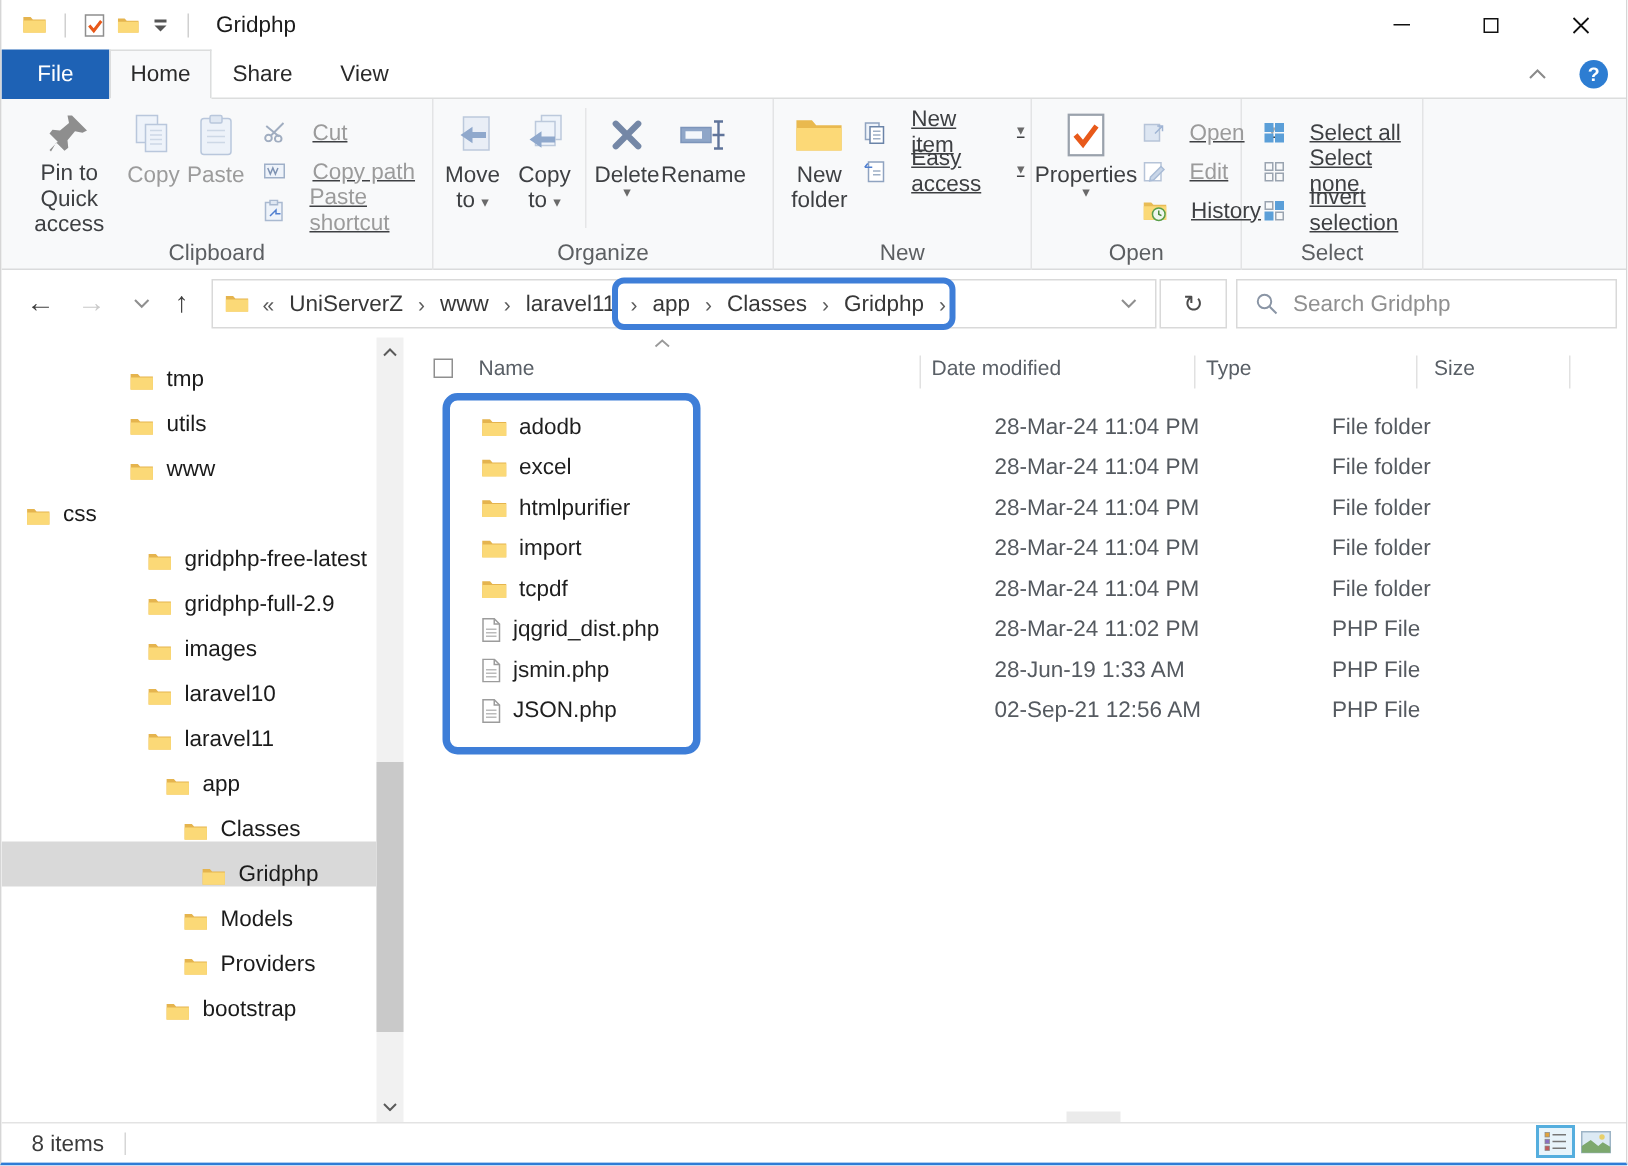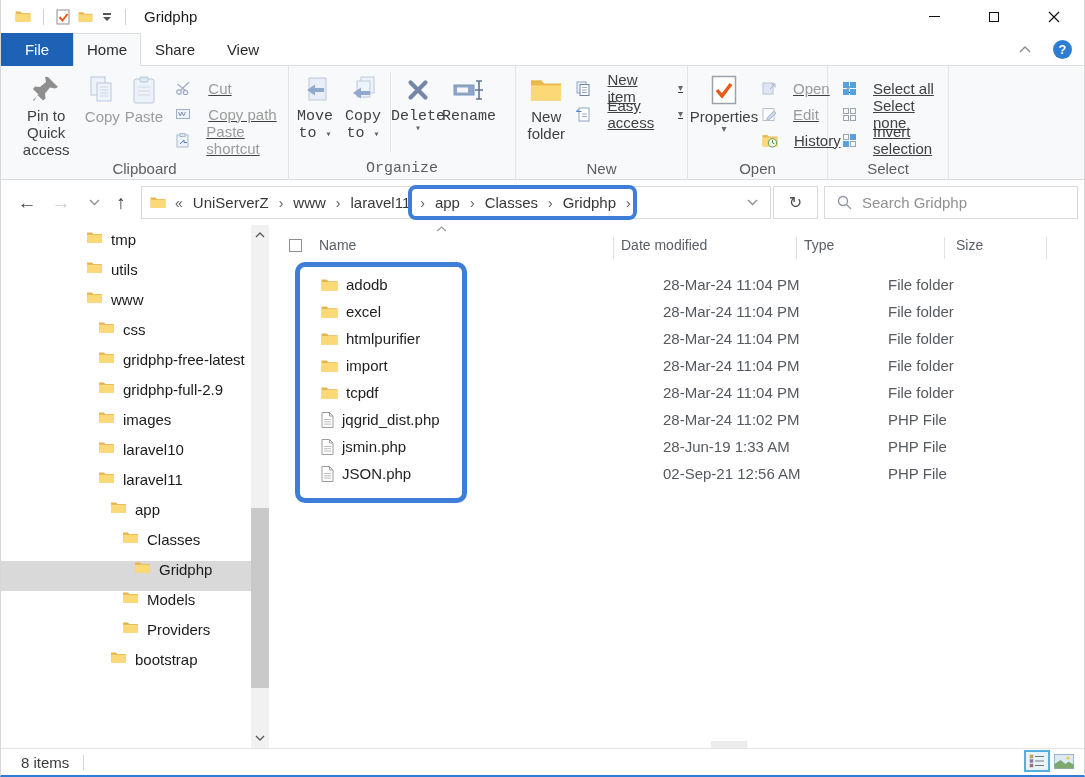--- a/index.html
+++ b/index.html
@@ -56,21 +56,21 @@
   .crumb-sep { color:#5c5c5c; padding:0 9px; font-size:14px; }
   .addr-caret { margin-left:auto; margin-right:12px; display:flex; }
   .refreshbtn { position:absolute; left:772px; top:6px; width:45px; height:33px; border:1px solid #d9d9d9; background:#fff; display:flex; align-items:center; justify-content:center; font-size:16px; color:#4c4c4c; }
   .searchbox { position:absolute; left:823px; top:6px; width:254px; height:33px; border:1px solid #d9d9d9; background:#fff; display:flex; align-items:center; padding-left:12px; gap:10px; }
   .searchbox input { border:none; outline:none; font-size:15px; color:#383838; width:190px; font-family:inherit; }
   .searchbox input::placeholder { color:#909090; opacity:1; }
 
   
   .main { position:absolute; top:225px; left:0; right:0; height:523px; background:#fff; }
   .sidebar { position:absolute; left:0; top:0; bottom:0; width:250px; padding-top:6px; overflow:hidden; }
-  .titem { height:30px; display:flex; align-items:flex-start; font-size:15px; color:#1b1b1b; }
+  .titem { height:30px; display:flex; align-items:flex-end; font-size:15px; color:#1b1b1b; }
   .titem .ticon { display:flex; margin-right:8px; }
   .titem.sel { background:var(--tree-selection,#d9d9d9); }
   .sbar { position:absolute; left:250px; top:0; bottom:0; width:18px; background:#f1f1f1; }
   .sbar .chev { position:absolute; left:0; width:18px; height:16px; display:flex; align-items:center; justify-content:center; }
   .sbar-thumb { position:absolute; left:0; top:283px; width:18px; height:180px; background:#c9c9c9; }
 
   .files { position:absolute; left:268px; top:0; right:0; bottom:0; }
   .fgrid { display:grid; grid-template-columns:344px 183px 148px 102px; align-items:center; }
   .fhead { position:relative; height:40px; font-size:14px; color:#595f66; }
   .fhead .hc { height:40px; display:flex; align-items:center; }
@@ -221,21 +221,21 @@
                 <rect x="4" y=".5" width="5" height="3" fill="#dfe7f2" stroke="#a9b9d0"></rect>
                 <path d="M4 11 l4-4 v2.5 h3" stroke="#4f7fd0" fill="none"></path>
               </svg>
             </span>
           <span class="lbl dis">Paste shortcut</span>
         </div>
       </div>
       <div class="rgl">Clipboard</div>
     </div>
 
-    <div class="rgroup" style="width:227px; padding-left:2px;font-family:Liberation Mono, monospace;">
+    <div class="rgroup" style="width:227px; padding-left:2px;">
       <div class="rbig" style="width:48px;">
         <span class="ric">
           <svg class="svgi" width="30" height="30" viewBox="0 0 30 30">
               <rect x="9" y="3" width="17" height="22" fill="#e9eef6" stroke="#bcc9dc"></rect>
               <path d="M15 13 h9 v4 h-9 v3.5 l-8 -5.5 8 -5.5 z" fill="#8fa8cc"></path>
             </svg>
         </span>
         <span class="rlabel"><span>Move to</span> <span class="caret">▾</span></span>
       </div>
       <div class="rbig" style="width:48px;">
@@ -475,21 +475,21 @@
         </div>
         <div class="titem" style="padding-left: 85px;">
           <span class="ticon">
             <svg class="svgi" width="17" height="13" viewBox="0 0 17 14">
               <path d="M0.5 1.5 h5.2 l1.6 1.8 h9.2 v9.2 h-16 z" fill="#e5b44e"></path>
               <path d="M0.5 4 h16 v8.7 h-16 z" fill="#fbd977"></path>
             </svg>
           </span>
           <span class="tlabel">www</span>
         </div>
-        <div class="titem" style="padding-left: 97px;">
+        <div class="titem" style=" margin-left: 16px;">
           <span class="ticon">
             <svg class="svgi" width="17" height="13" viewBox="0 0 17 14">
               <path d="M0.5 1.5 h5.2 l1.6 1.8 h9.2 v9.2 h-16 z" fill="#e5b44e"></path>
               <path d="M0.5 4 h16 v8.7 h-16 z" fill="#fbd977"></path>
             </svg>
           </span>
           <span class="tlabel">css</span>
         </div>
         <div class="titem" style="padding-left: 97px;">
           <span class="ticon">

